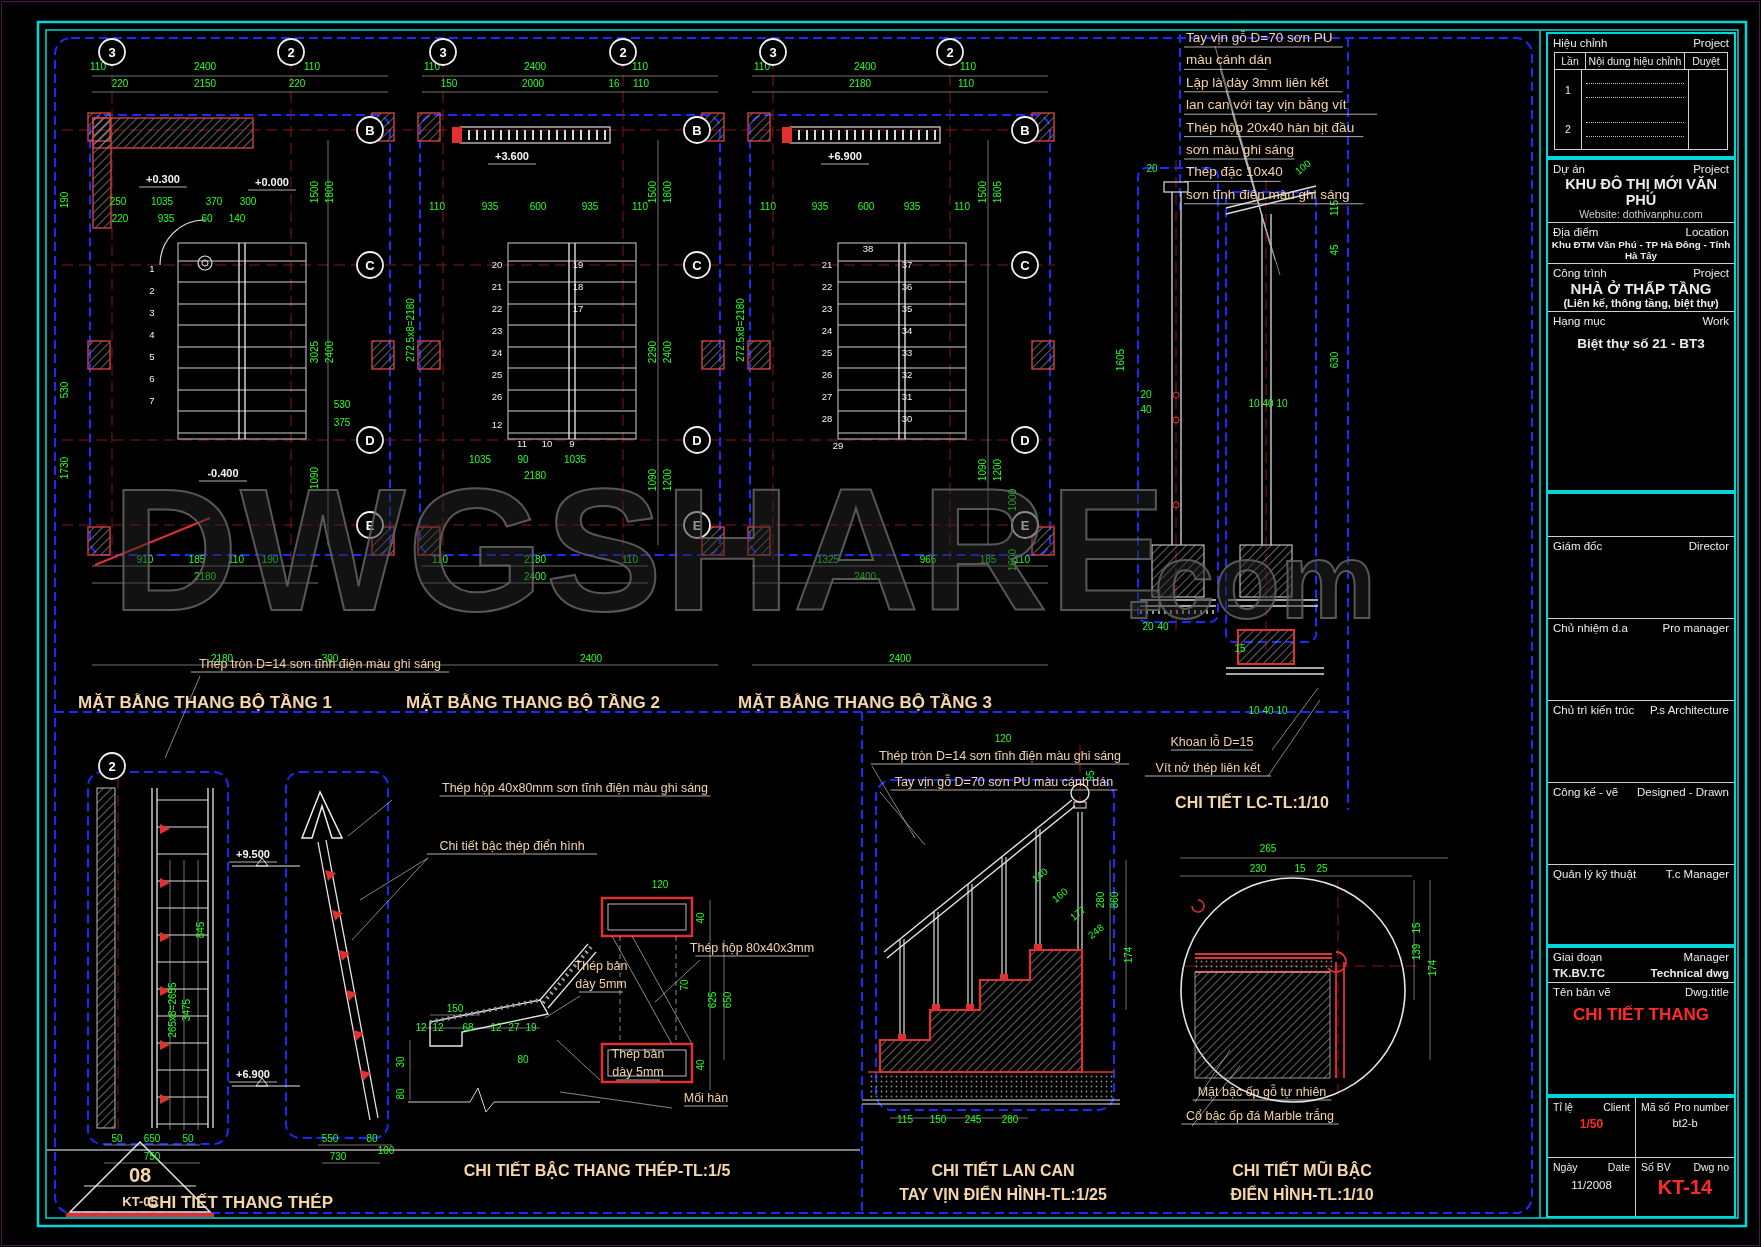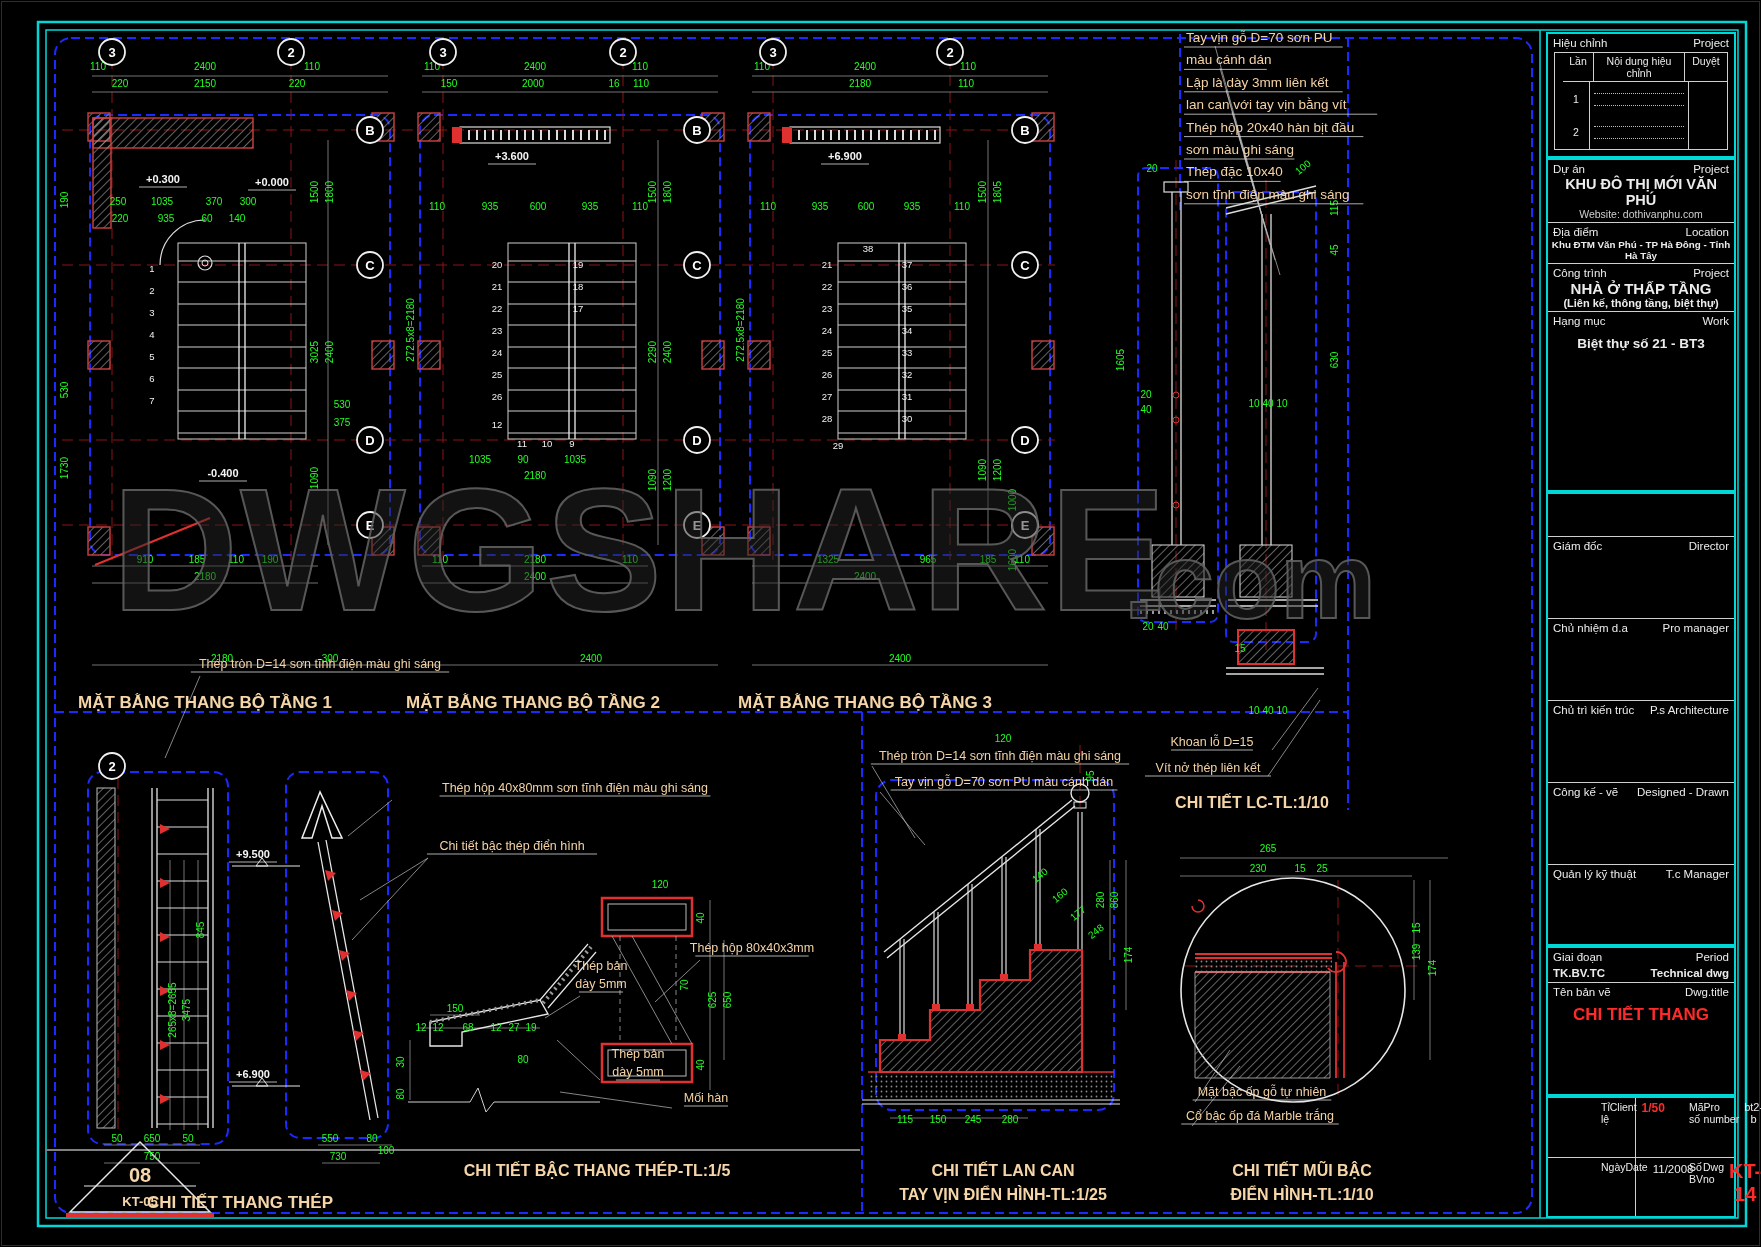--- a/index.html
+++ b/index.html
@@ -8,33 +8,33 @@
   #stage:after{content:"";position:absolute;inset:1px;border:1px solid #4a1a4a;pointer-events:none;}
   svg text{font-family:"Liberation Sans",sans-serif;}
   .ttl{fill:#f6d6a8;font-weight:bold;}
   
   #tb{position:absolute;left:1546px;top:32px;width:190px;height:1186px;
       display:flex;flex-direction:column;color:#ececec;}
   .box{border:2px solid #00d8d8;background:#000;display:flex;flex-direction:column;}
   .lr{display:flex;justify-content:space-between;font-size:11.5px;padding:3px 5px 1px 5px;color:#ececec;}
   .div{border-top:1px solid #cfcfcf;margin:2px 0 0 0;}
   .cN{text-align:center;font-weight:bold;}
-  .rev-tbl{margin:2px 6px 6px 6px;border:1px solid #cfcfcf;flex:1;display:flex;flex-direction:column;font-size:10.5px;padding-left:8px;}
+  .rev-tbl{margin:2px 6px 6px 6px;border:1px solid #cfcfcf;flex:1;display:flex;flex-direction:column;font-size:10.5px;}
   .rev-h{display:flex;border-bottom:1px solid #cfcfcf;}
   .rev-h span{padding:2px 2px;text-align:center;}
   .rev-c1{width:26px;border-right:1px solid #cfcfcf;}
   .rev-c2{flex:1;border-right:1px solid #cfcfcf;}
   .rev-c3{width:38px;}
   .rev-row{display:flex;flex:1;}
   .rev-num{width:26px;border-right:1px solid #cfcfcf;display:flex;align-items:center;justify-content:center;}
   .rev-dots{flex:1;border-right:1px solid #cfcfcf;display:flex;flex-direction:column;justify-content:space-evenly;padding:0 4px;}
   .rev-dots i{display:block;border-bottom:1px dotted #bdbdbd;height:1px;}
   .rev-ap{width:38px;}
   .grid2{display:grid;grid-template-columns:88px 1fr;flex:1;}
-  .gcell{border-right:1px solid #cfcfcf;display:flex;flex-direction:row;margin-left:48px;}
+  .gcell{border-right:1px solid #cfcfcf;display:flex;flex-direction:column;}
   .gcell:last-child{border-right:none;}
   .vred{color:#ff2a2a;font-weight:bold;}
   .sp{flex:1;}
 </style>
 </head>
 <body>
 
 <div id="stage">
 
 <svg id="cad" width="1761" height="1247" viewBox="0 0 1761 1247">
@@ -679,21 +679,21 @@
     <div class="lr">
           <span>Quản lý kỹ thuật</span>
           <span>T.c Manager</span>
         </div>
     <div style="flex:1"></div>
   </div>
 
   <div class="box" style="flex:0 0 146px">
     <div class="lr">
           <span>Giai đoạn</span>
-          <span>Period</span>
+          <span>Manager</span>
         </div>
     <div class="lr" style="font-weight:bold">
           <span>TK.BV.TC</span>
           <span>Technical dwg</span>
         </div>
     <div class="div"></div>
     <div class="lr">
           <span>Tên bản vẽ</span>
           <span>Dwg.title</span>
         </div>

